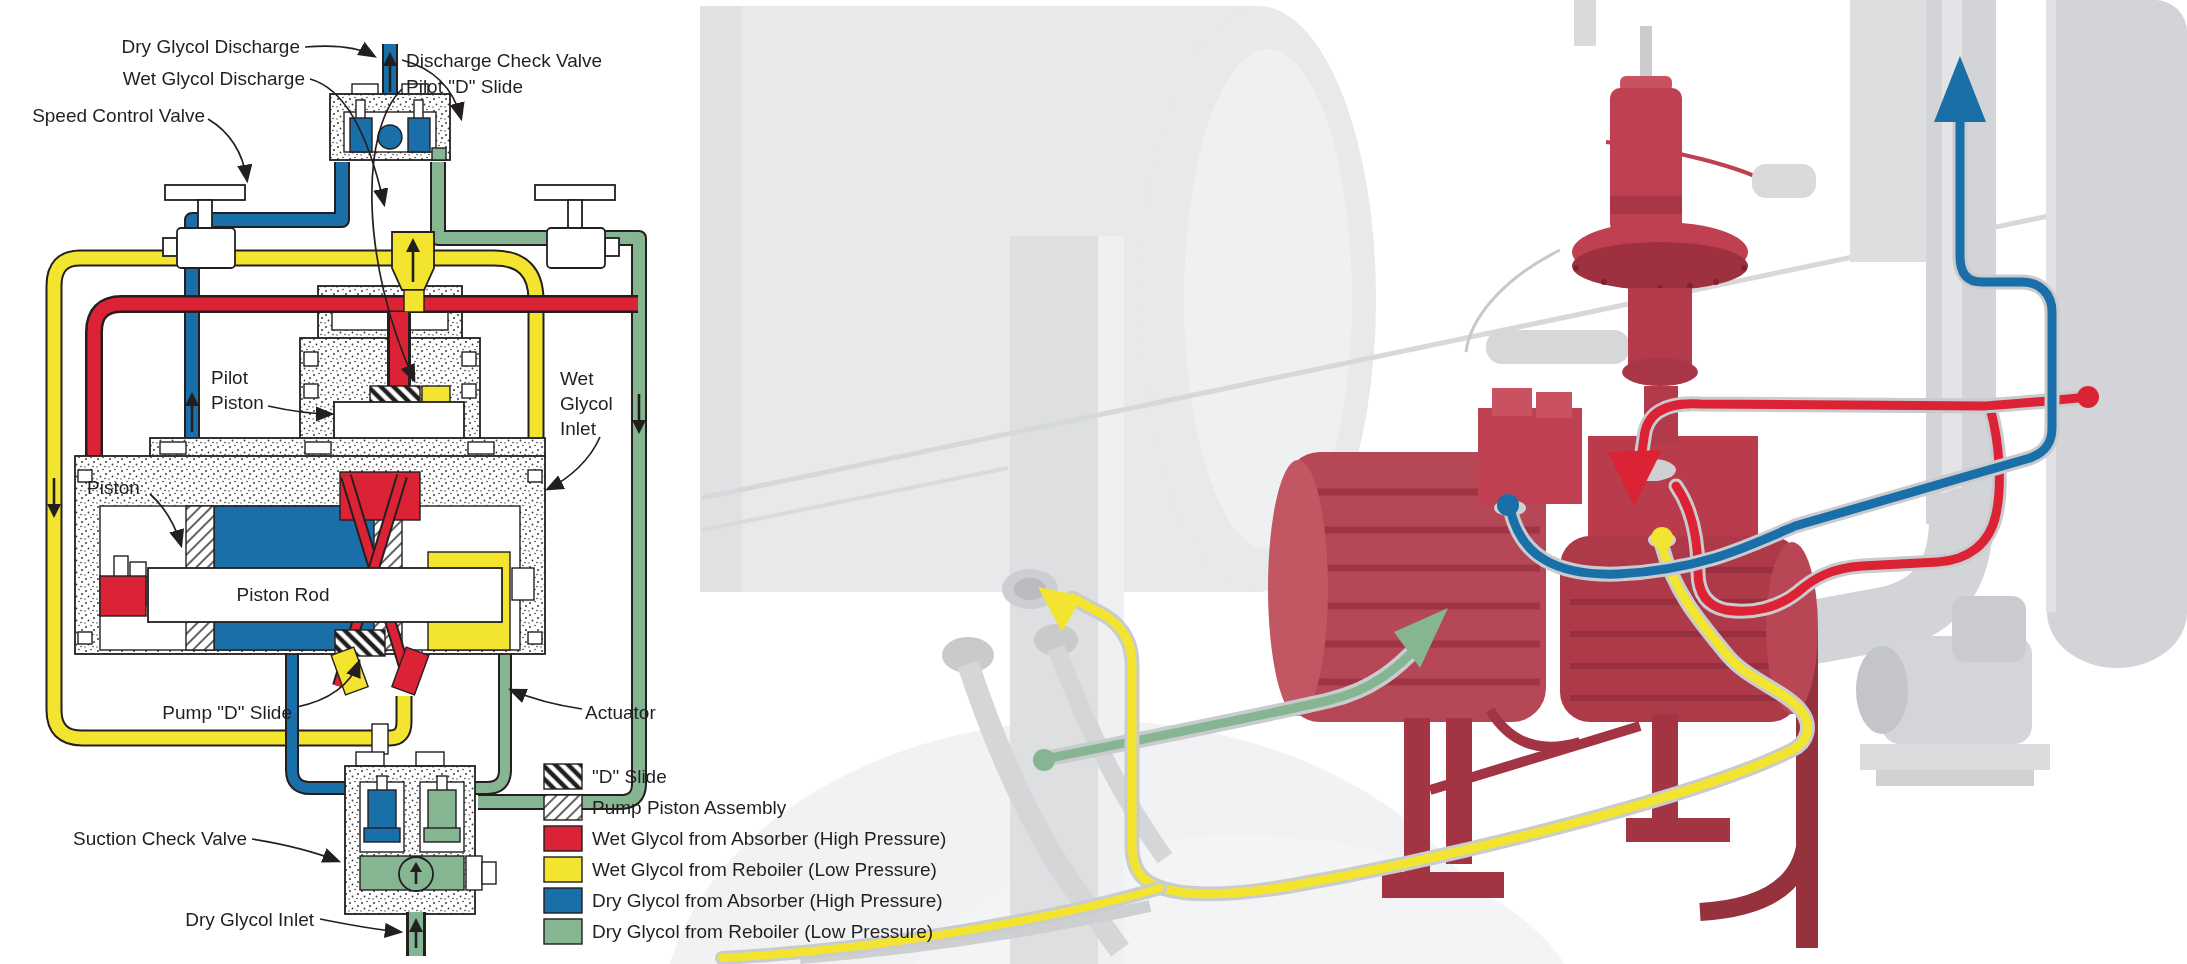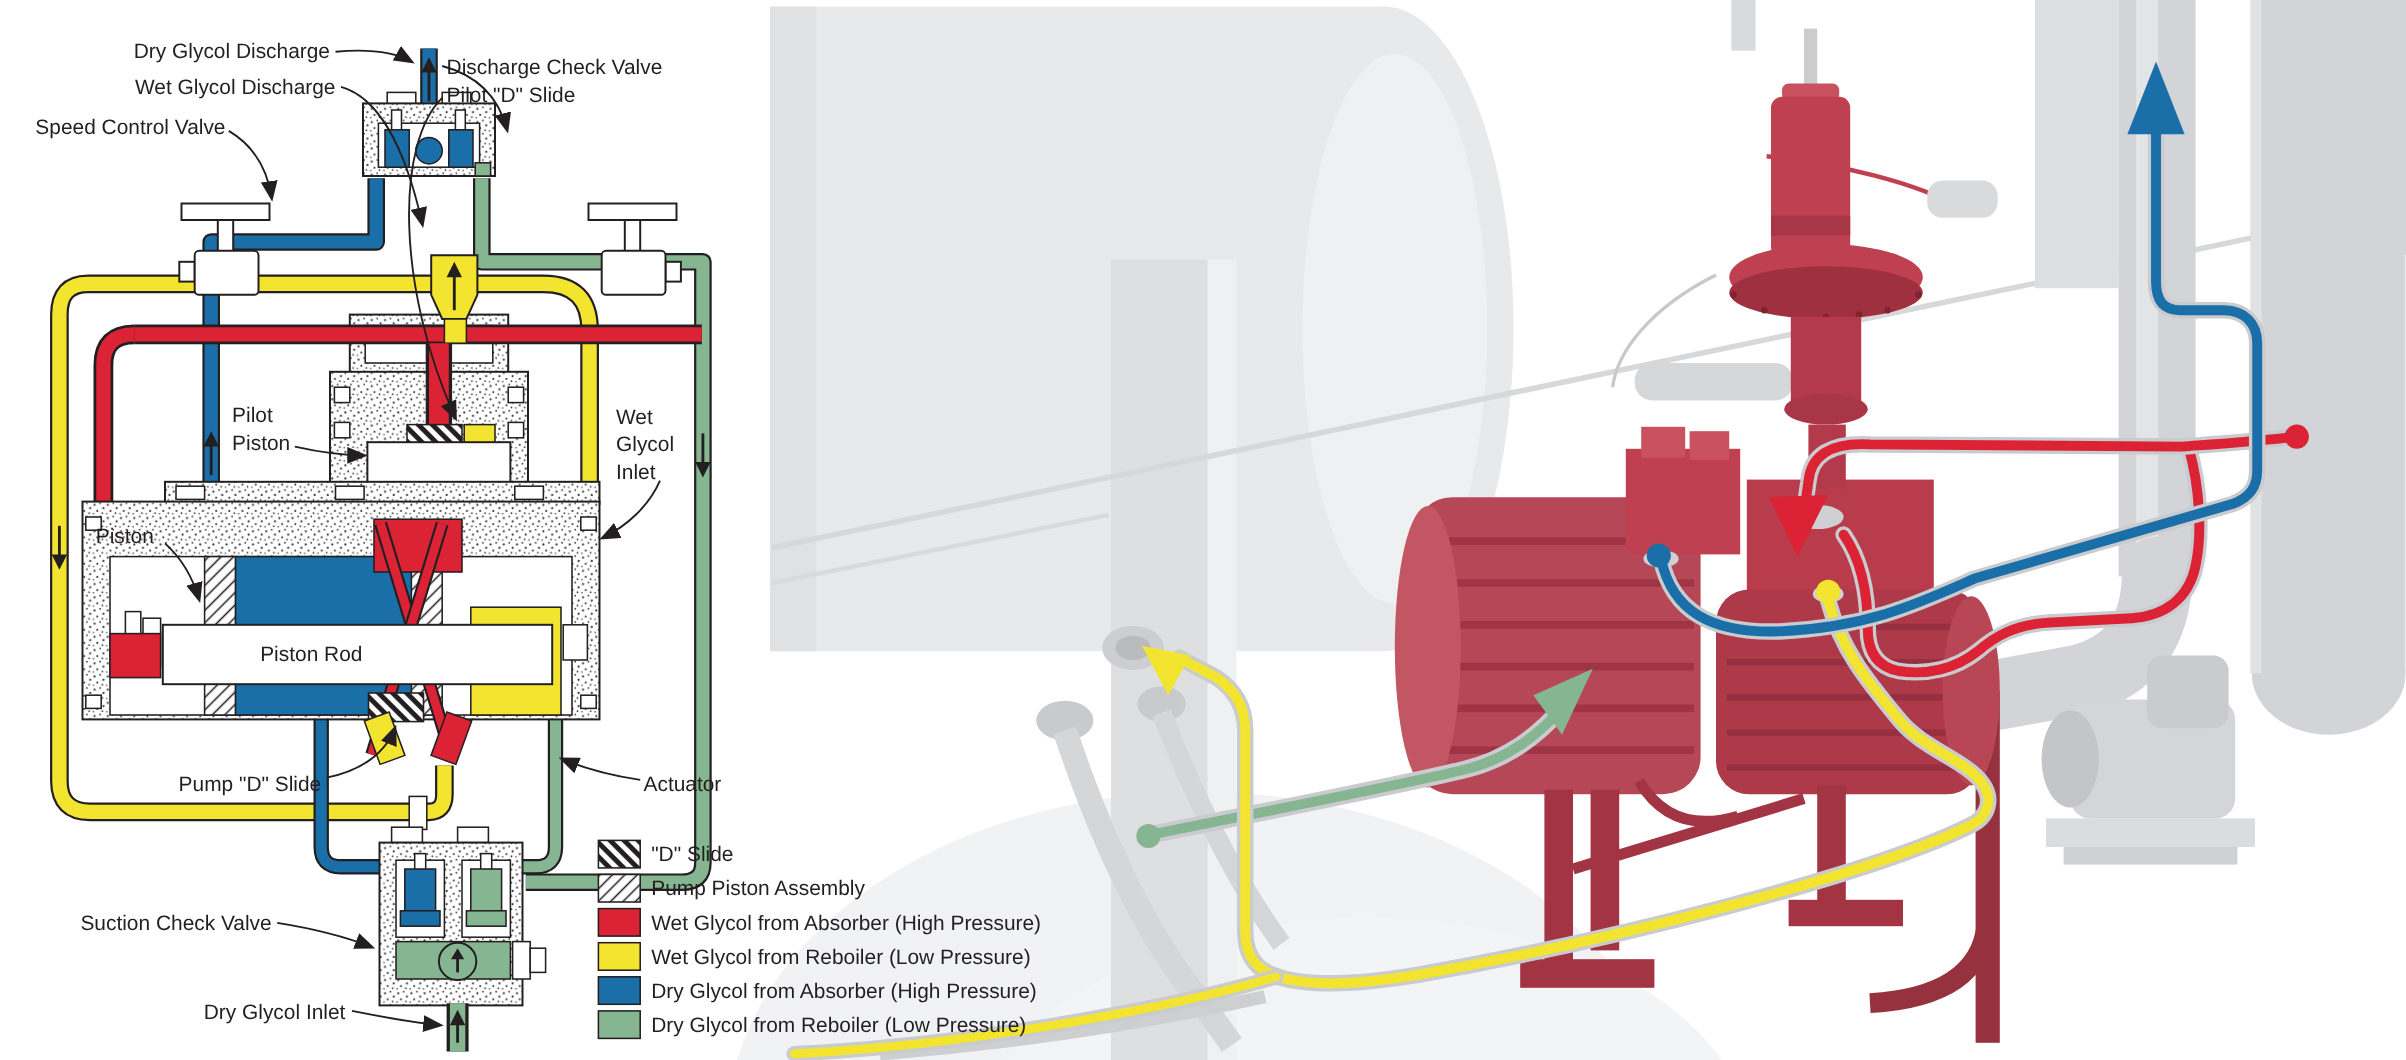--- a/index.html
+++ b/index.html
@@ -1,16 +1,16 @@
 <!DOCTYPE html>
 <html><head>
 <meta charset="utf-8">
 <style>
   html,body{margin:0;padding:0;background:#ffffff;}
-  .canvas{position:relative;width:2187px;height:964px;background:#ffffff;overflow:hidden;}
+  .canvas{position:relative;width:2187px;height:964px;background:#ffffff;overflow:hidden;border-radius:32px;}
   svg{display:block;}
   text{font-family:"Liberation Sans",sans-serif;fill:#231f20;font-size:19px;}
   .lead{fill:none;stroke:#231f20;stroke-width:1.7;}
   .blk{stroke:#231f20;stroke-width:1.8;}
   .thin{stroke:#231f20;stroke-width:1.4;}
   .pipeOut{fill:none;stroke:#231f20;stroke-linecap:butt;stroke-linejoin:round;}
   .pipeIn{fill:none;stroke-linecap:butt;stroke-linejoin:round;}
   .flowCase{fill:none;stroke:#c9cbce;stroke-linecap:round;stroke-linejoin:round;}
   .flowLine{fill:none;stroke-linecap:round;stroke-linejoin:round;}
   .arrow{stroke:#231f20;stroke-width:2.6;fill:none;}

